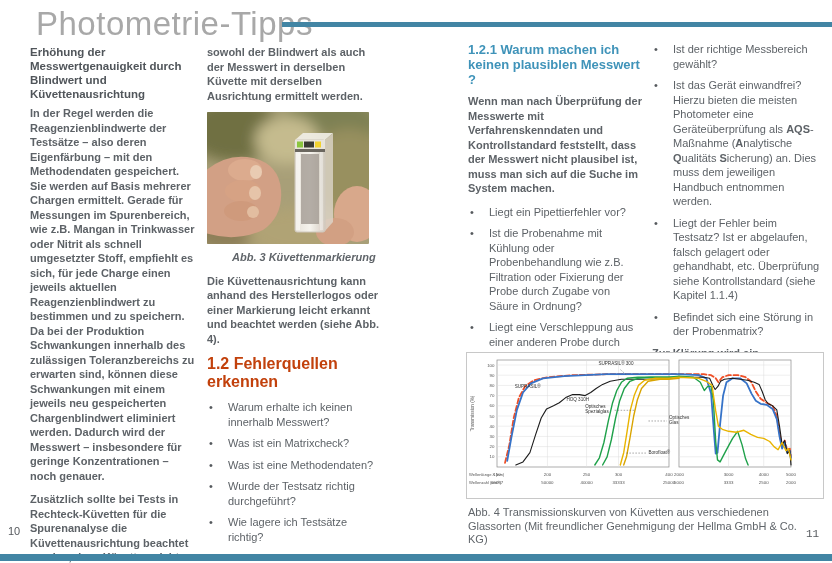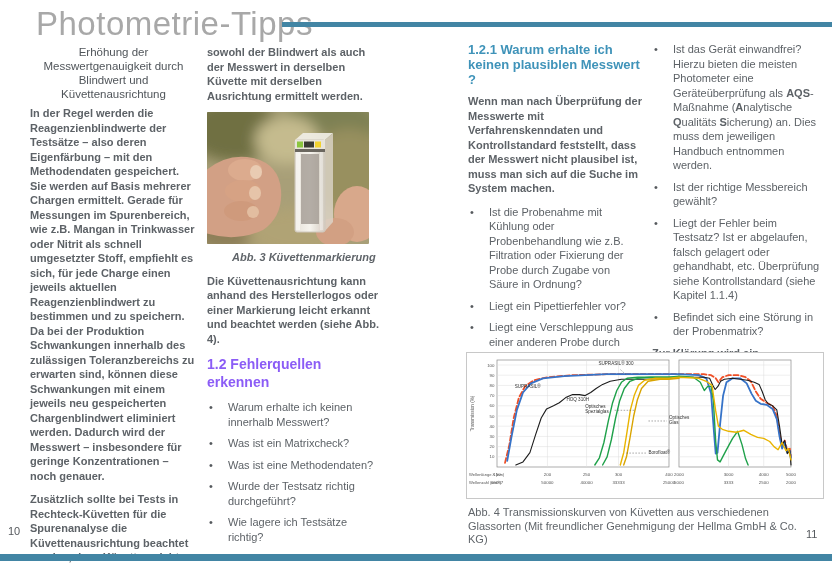--- a/index.html
+++ b/index.html
@@ -11,40 +11,40 @@
     letter-spacing:.5px; color:#a8a8a8; }
   .title-rule { position:absolute; left:282px; top:22px; width:550px; height:5px; background:#4285a4; }
 
   .col { position:absolute; font-size:11px; line-height:14.5px; hyphens:auto; }
   .col1 { left:30px; top:45px; width:167px; }
   .col2 { left:207px; top:45px; width:172px; }
   .col3 { left:468px; top:42px; width:174px; }
   .col4 { left:652px; top:42px; width:171px; }
 
   .col p { margin-bottom:9px;font-weight:bold; }
-  .col h3 { font-size:11.5px; line-height:14px; color:#50555a; font-weight:normal; margin-bottom:5px;text-align:center; }
-  h2.teal { color:#8b5cf6; font-weight:bold; font-size:14px; line-height:18px; margin:4px 0 9px; }
+  .col h3 { font-size:11.5px; line-height:14px; color:#50555a; font-weight:bold; margin-bottom:5px; }
+  h2.teal { color:#c2410c; font-weight:bold; font-size:16px; line-height:18px; margin:4px 0 9px; }
   h2.teal-small { color:#3f93b9; font-weight:bold; font-size:13px; line-height:15px; margin-bottom:7px; }
 
   ul.bullets { list-style:none; }
   ul.bullets li { position:relative; padding-left:21px; margin-bottom:7px; }
   ul.bullets li::before { content:"\2022"; position:absolute; left:2px; top:0; color:#55595d; font-size:11px; }
 
   .photo { width:162px; height:132px; margin:5px 0 6px; overflow:hidden; border-radius:1px; }
   .caption { font-style:italic; color:#60656a; margin-bottom:9px;margin-left:25px; }
 
   .chart-panel { position:absolute; left:466px; top:352px; width:358px; height:147px;
     background:#fff; border:1px solid #c8c8c8; }
   .chart-panel svg { display:block; }
   .chart-caption { position:absolute; left:468px; top:506px; width:346px; font-size:11px;
     line-height:13.5px; color:#60656a; }
 
   .pn { position:absolute; font-size:11px; color:#55595d; }
   .pn-left { left:8px; top:525px; }
-  .pn-right { left:806px; top:528px; }
+  .pn-right { left:806px; top:528px;font-family:Liberation Mono, monospace; }
 
   .bottom-bar { position:absolute; left:0; top:554px; width:832px; height:7px; background:#4285a4; }
 
   svg text { font-family:"Liberation Sans", sans-serif; }
 </style>
 </head>
 <body>
 
 <div class="sheet">
 
@@ -114,33 +114,33 @@
     <ul class="bullets">
         <li>Warum erhalte ich keinen innerhalb Messwert?</li>
         <li>Was ist ein Matrixcheck?</li>
         <li>Was ist eine Methodendaten?</li>
         <li>Wurde der Testsatz richtig durchgeführt?</li>
         <li>Wie lagere ich Testsätze richtig?</li>
       </ul>
   </div>
 
   <div class="col col3">
-    <h2 class="teal-small">1.2.1 Warum erhalte ich keinen plausiblen Messwert ?</h2>
+    <h2 class="teal-small">1.2.1 Warum machen ich keinen plausiblen Messwert ?</h2>
     <p>Wenn man nach Überprüfung der Messwerte mit Verfahrenskenndaten und Kontrollstandard feststellt, dass der Messwert nicht plausibel ist, muss man sich auf die Suche im System machen.</p>
     <ul class="bullets">
+        <li>Liegt ein Pipettierfehler vor?</li>
         <li>Ist die Probenahme mit Kühlung oder Probenbehandlung wie z.B. Filtration oder Fixierung der Probe durch Zugabe von Säure in Ordnung?</li>
-        <li>Liegt ein Pipettierfehler vor?</li>
         <li>Liegt eine Verschleppung aus einer anderen Probe durch eine unsaubere Pipette vor (siehe Kapitel 1.2.3)?</li>
       </ul>
   </div>
 
   <div class="col col4">
     <ul class="bullets">
+        <li>Ist der richtige Messbereich gewählt?</li>
         <li>Ist das Gerät einwandfrei? Hierzu bieten die meisten Photometer eine Geräteüberprüfung als <b>AQS</b>-Maßnahme (<b>A</b>nalytische <b>Q</b>ualitäts <b>S</b>icherung) an. Dies muss dem jeweiligen Handbuch entnommen werden.</li>
-        <li>Ist der richtige Messbereich gewählt?</li>
         <li>Liegt der Fehler beim Testsatz? Ist er abgelaufen, falsch gelagert oder gehandhabt, etc. Überprüfung siehe Kontrollstandard (siehe Kapitel 1.1.4)</li>
         <li>Befindet sich eine Störung in der Probenmatrix?</li>
       </ul>
     <p>Zur Klärung wird ein Matrixcheck durchgeführt (siehe Kapitel 1.2.2)</p>
   </div>
 
   <div class="chart-panel">
     <svg id="chart-svg" viewBox="0 0 356 145" width="356" height="145">
         <rect x="30" y="7" width="171.98999999999998" height="107" fill="#fff" stroke="#8a8a8a" stroke-width="0.7"></rect>
         <line x1="30" y1="103.8" x2="201.98999999999998" y2="103.8" stroke="#dcdcdc" stroke-width="0.5"></line>

